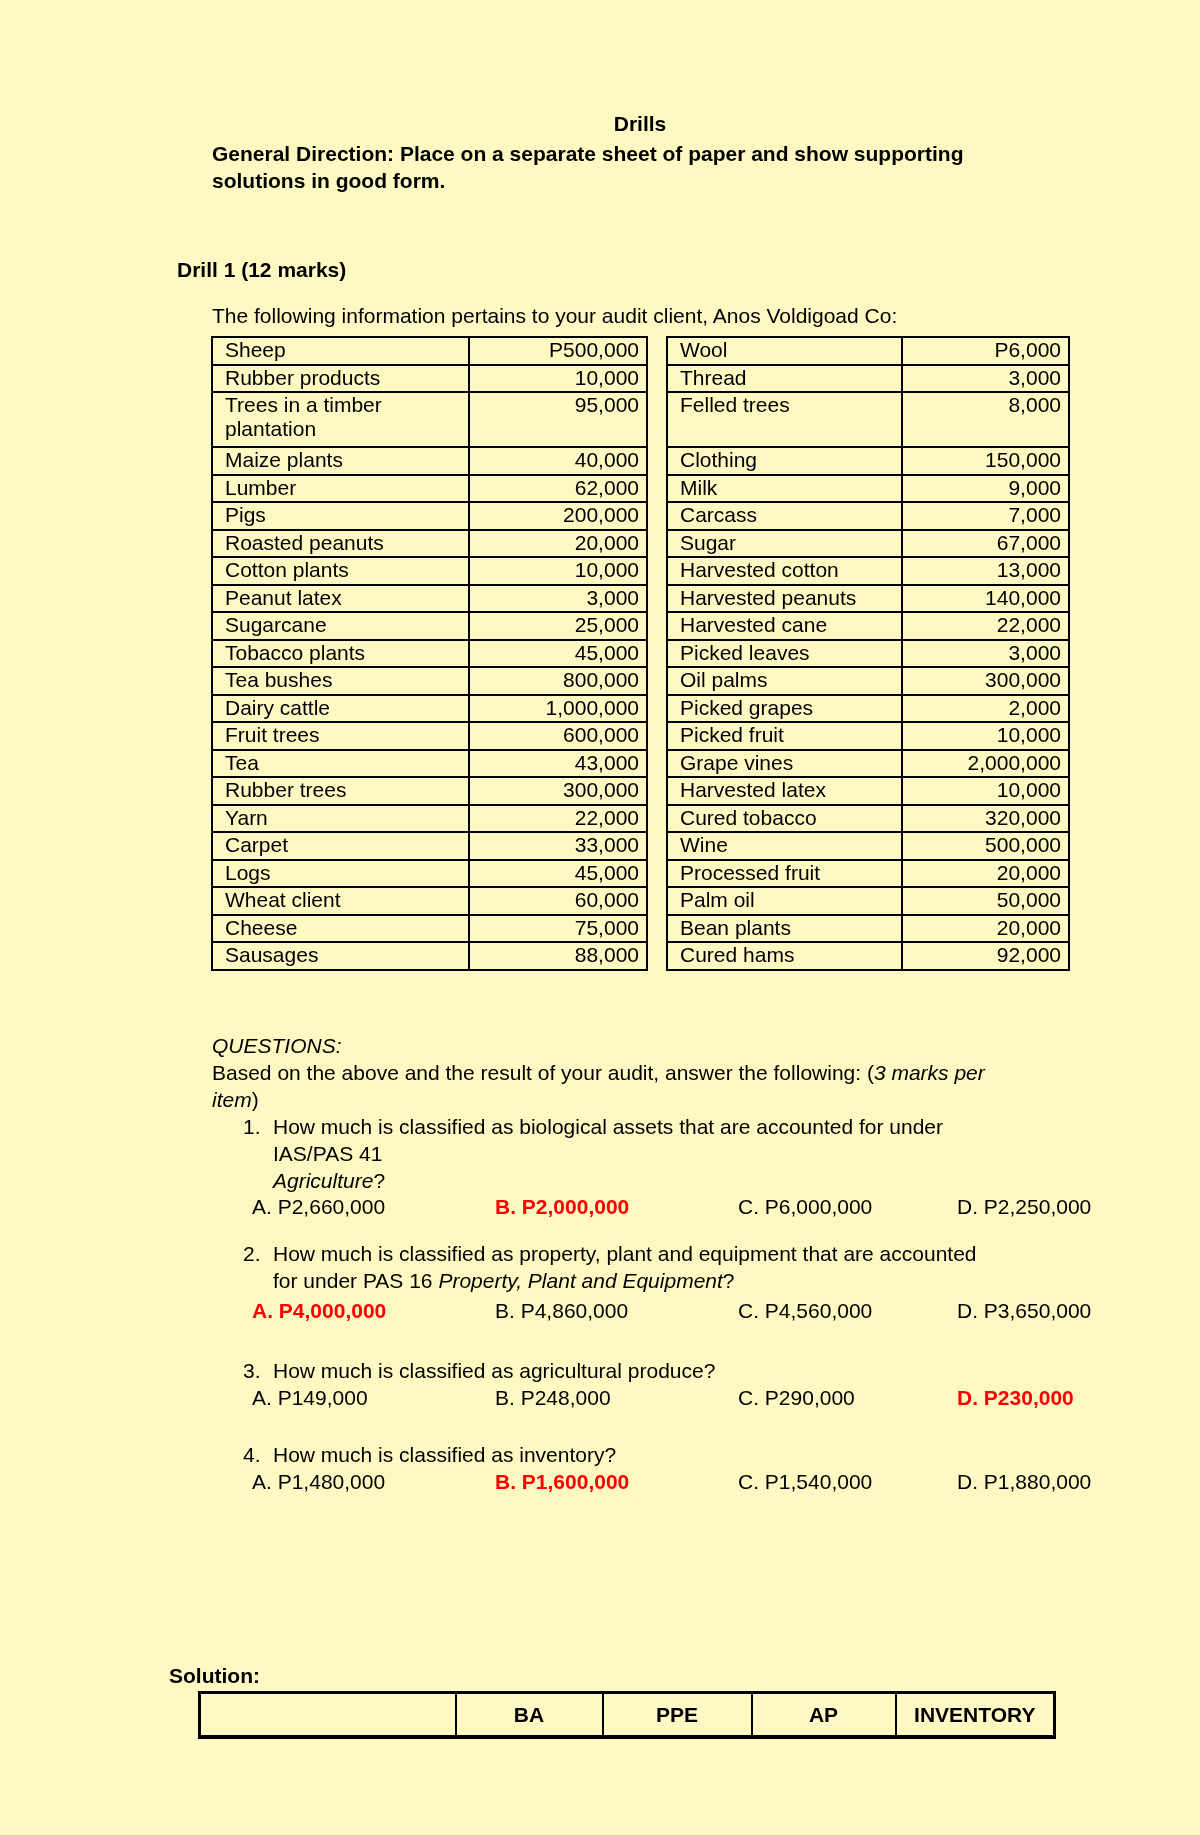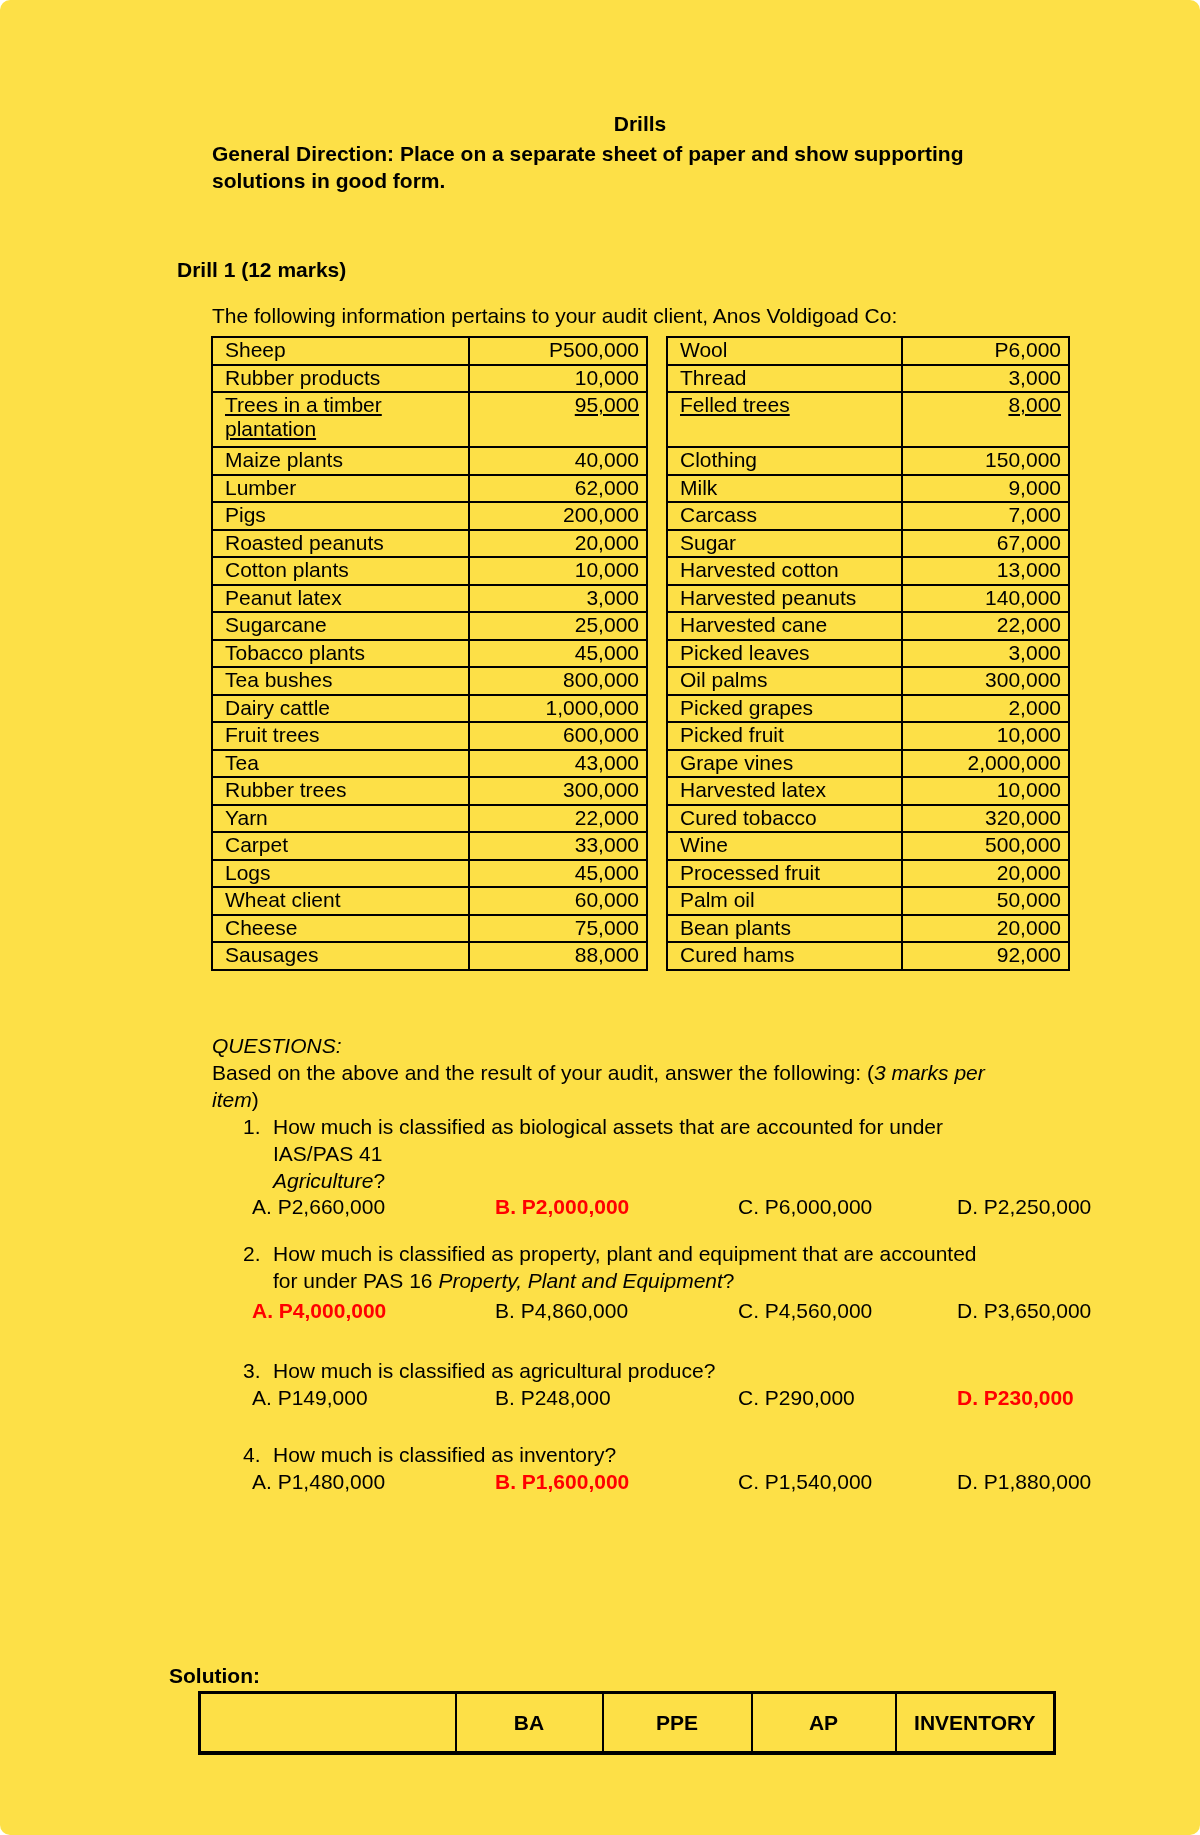--- a/index.html
+++ b/index.html
@@ -1,25 +1,24 @@
 <!DOCTYPE html>
 <html><head>
 <meta charset="utf-8">
 <style>
   html, body { margin: 0; padding: 0; background: #ffffff; }
   .page {
     position: relative;
     width: 1200px;
     height: 1835px;
-    background: #fde047;
+    background: #fef9c3;
     font-family: "Liberation Sans", "DejaVu Sans", sans-serif;
     font-size: 21px;
     color: #000000;
     overflow: hidden;
-    border-radius: 10px;
   }
   .abs { position: absolute; white-space: nowrap; line-height: 27px; }
   .b { font-weight: bold; }
   .i { font-style: italic; }
   .title { left: 212px; width: 856px; text-align: center; font-weight: bold; }
 
   
   table.main {
     position: absolute;
     top: 336px;
@@ -32,21 +31,21 @@
     border: 2px solid #000;
     height: 25.5px;
     padding: 0 7px;
     vertical-align: top;
     line-height: 24px;
     overflow: hidden;
   }
   table.main td.name { white-space: pre-line; padding-left: 12px; }
   table.main td.val  { text-align: right; }
   table.main td.gap  { border: none; padding: 0; }
-  table.main tr.tall td { height: 53px; text-decoration: underline; }
+  table.main tr.tall td { height: 53px; }
 
   
   .opts { position: absolute; left: 0; width: 1156px; height: 27px; }
   .opt  { position: absolute; top: 0; white-space: nowrap; }
   .red  { color: #ff0000; font-weight: bold; }
 
   
   table.solution {
     position: absolute;
     top: 1691px;
@@ -54,21 +53,21 @@
     border-collapse: collapse;
     table-layout: fixed;
     border: 3px solid #000;
     border-bottom-width: 4px;
     font-size: 21px;
   }
   table.solution th {
     border: 2px solid #000;
     height: 25px;
     line-height: 25px;
-    padding: 16px;
+    padding: 8px;
     font-weight: bold;
     text-align: center;
     white-space: nowrap;
     overflow: hidden;
   }
 </style>
 </head>
 <body>
 
 <div class="page">

